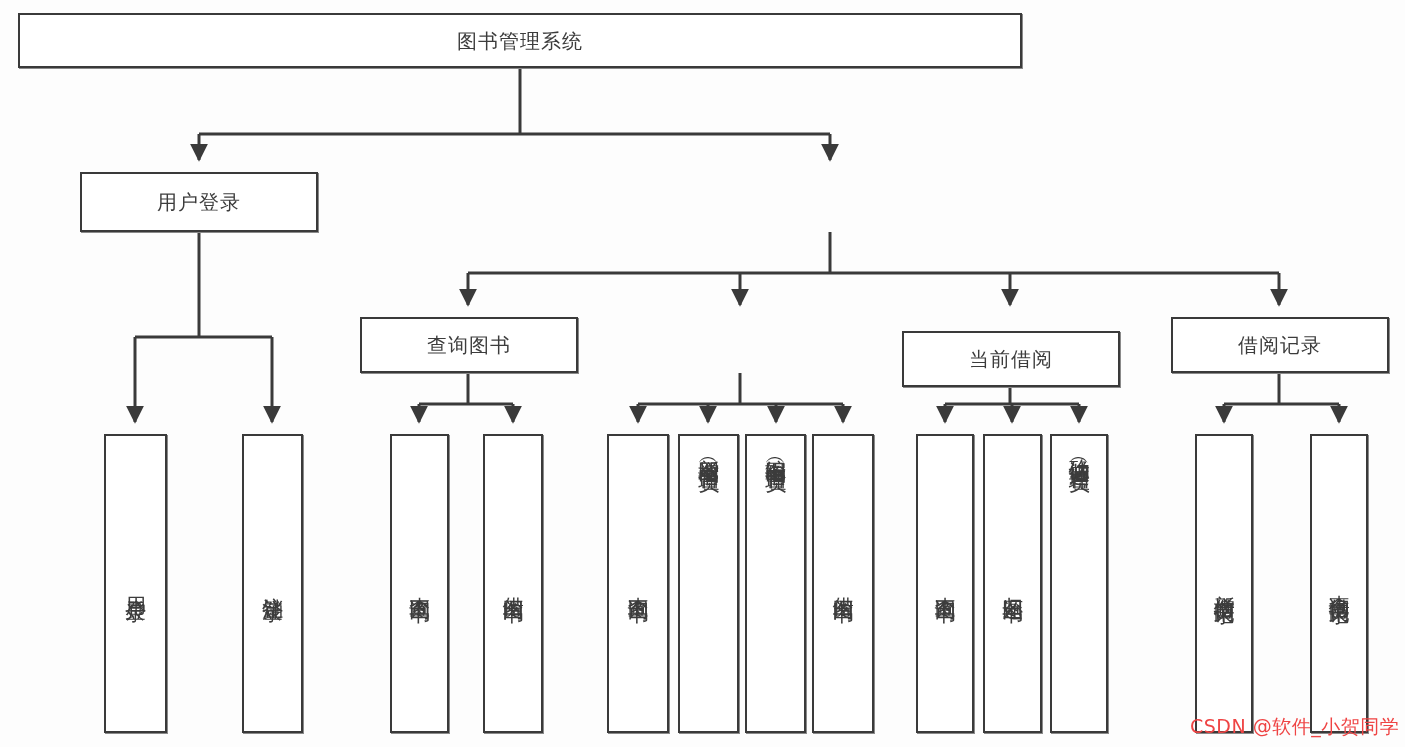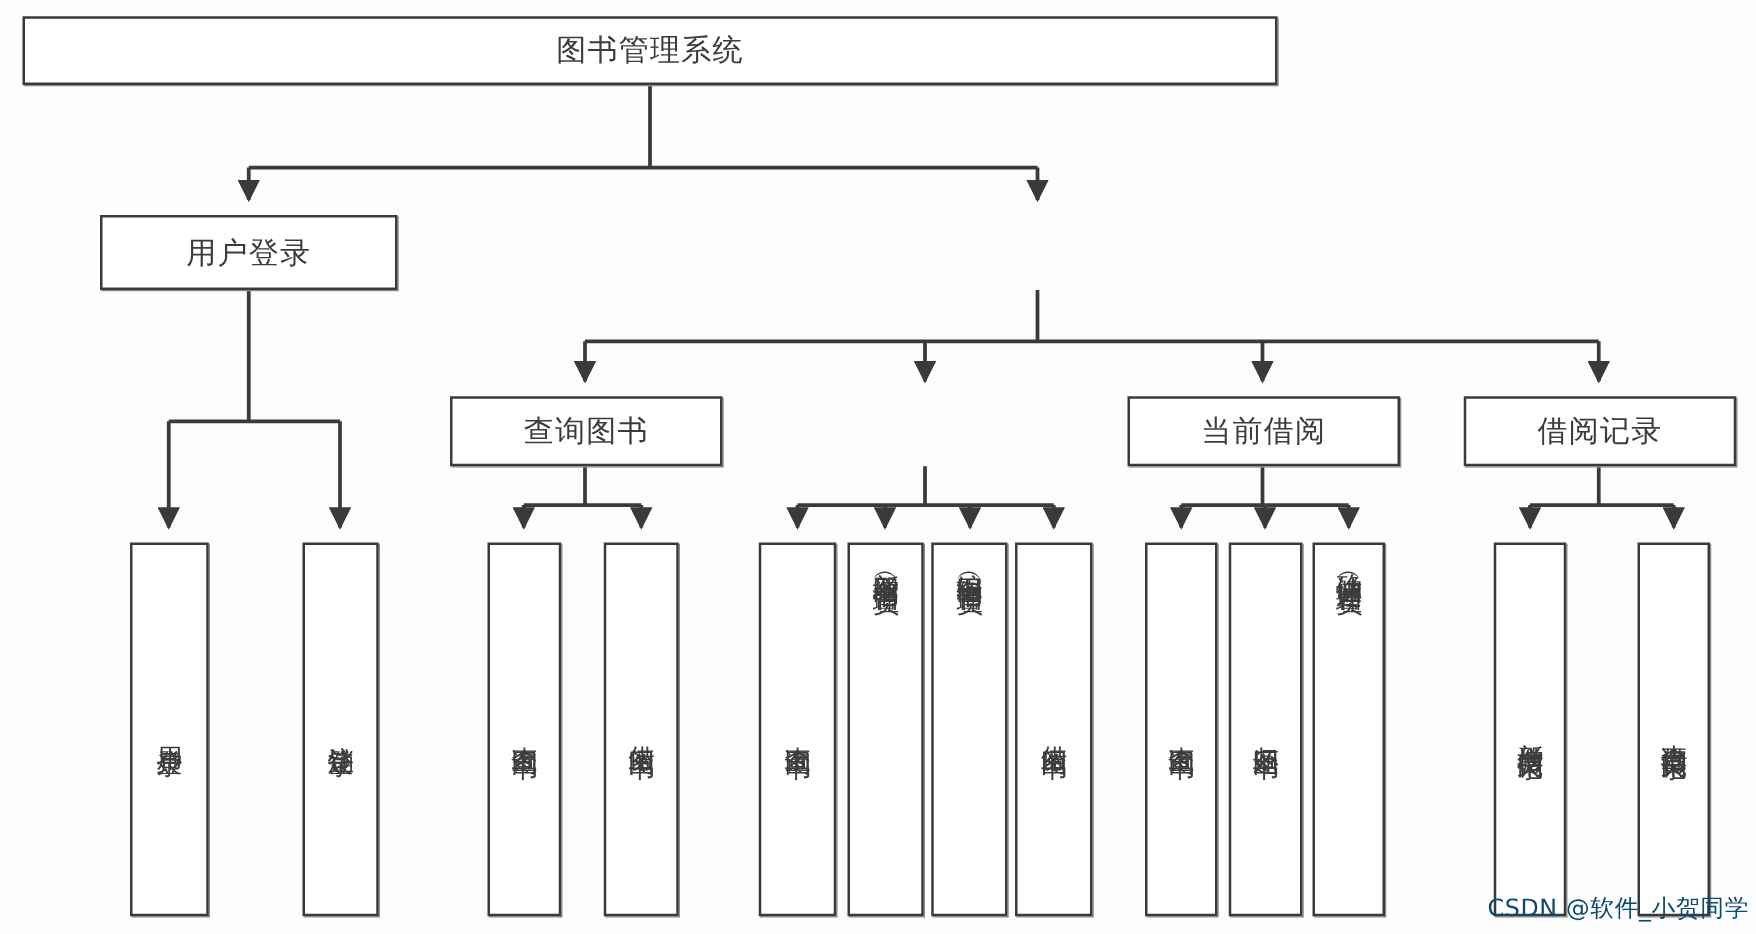--- a/index.html
+++ b/index.html
@@ -32,21 +32,21 @@
     background: #ffffff;
     border: 2px solid #3a3a3a;
     box-shadow: 1px 1px 0 0 #8a8a8a;
   }
   .node.h {
     display: flex;
     align-items: center;
     justify-content: center;
   }
   .node .label-h {
-    font-size: 24px;
+    font-size: 20px;
     color: #3c3c3c;
     letter-spacing: 1px;
     line-height: 1.1;
     white-space: nowrap;
   }
   .node.v {
     display: flex;
     align-items: flex-start;
     justify-content: center;
     padding-top: 6px;
@@ -61,21 +61,21 @@
     white-space: nowrap;
     display: block;
   }
   .node.v.mid {
     align-items: center;
     padding-top: 0;
   }
   .watermark {
     position: absolute;
     font-size: 19px;
-    color: #0c4a6e;
+    color: #ef4444;
     white-space: nowrap;
     letter-spacing: 0.5px;
   }
 </style>
 </head>
 <body>
 
 <div id="canvas">
 
   <svg class="wires" viewBox="0 0 1405 747" xmlns="http://www.w3.org/2000/svg">
@@ -132,21 +132,21 @@
     <span class="label-h">图书管理系统</span>
   </div>
 
   <div class="node h" style="left:80px; top:172px; width:238px; height:60px;">
     <span class="label-h">用户登录</span>
   </div>
 
   <div class="node h" style="left:360px; top:317px; width:218px; height:56px;">
     <span class="label-h">查询图书</span>
   </div>
-  <div class="node h" style="left:902px; top:317px; width:218px; height:56px;">
+  <div class="node h" style="left:902px; top:331px; width:218px; height:56px;">
     <span class="label-h">当前借阅</span>
   </div>
   <div class="node h" style="left:1171px; top:317px; width:218px; height:56px;">
     <span class="label-h">借阅记录</span>
   </div>
 
   <div class="node v mid" style="left:104px; top:434px; width:63px; height:299px;">
     <span class="label-v">用户登录</span>
   </div>
   <div class="node v mid" style="left:242px; top:434px; width:61px; height:299px;">

